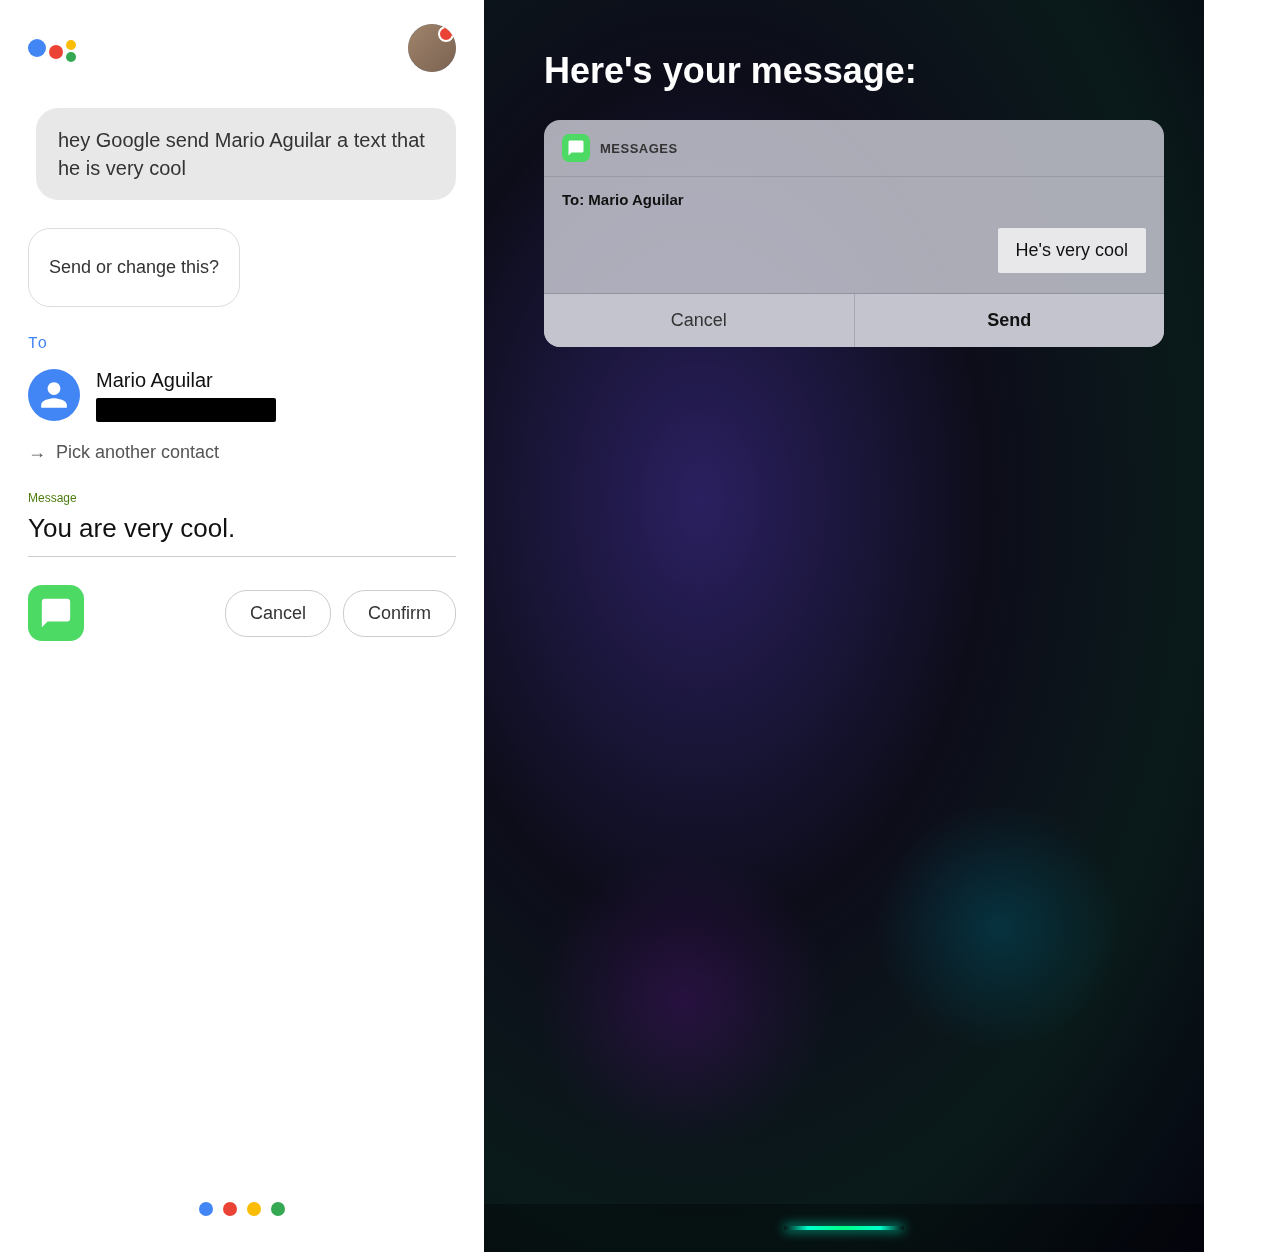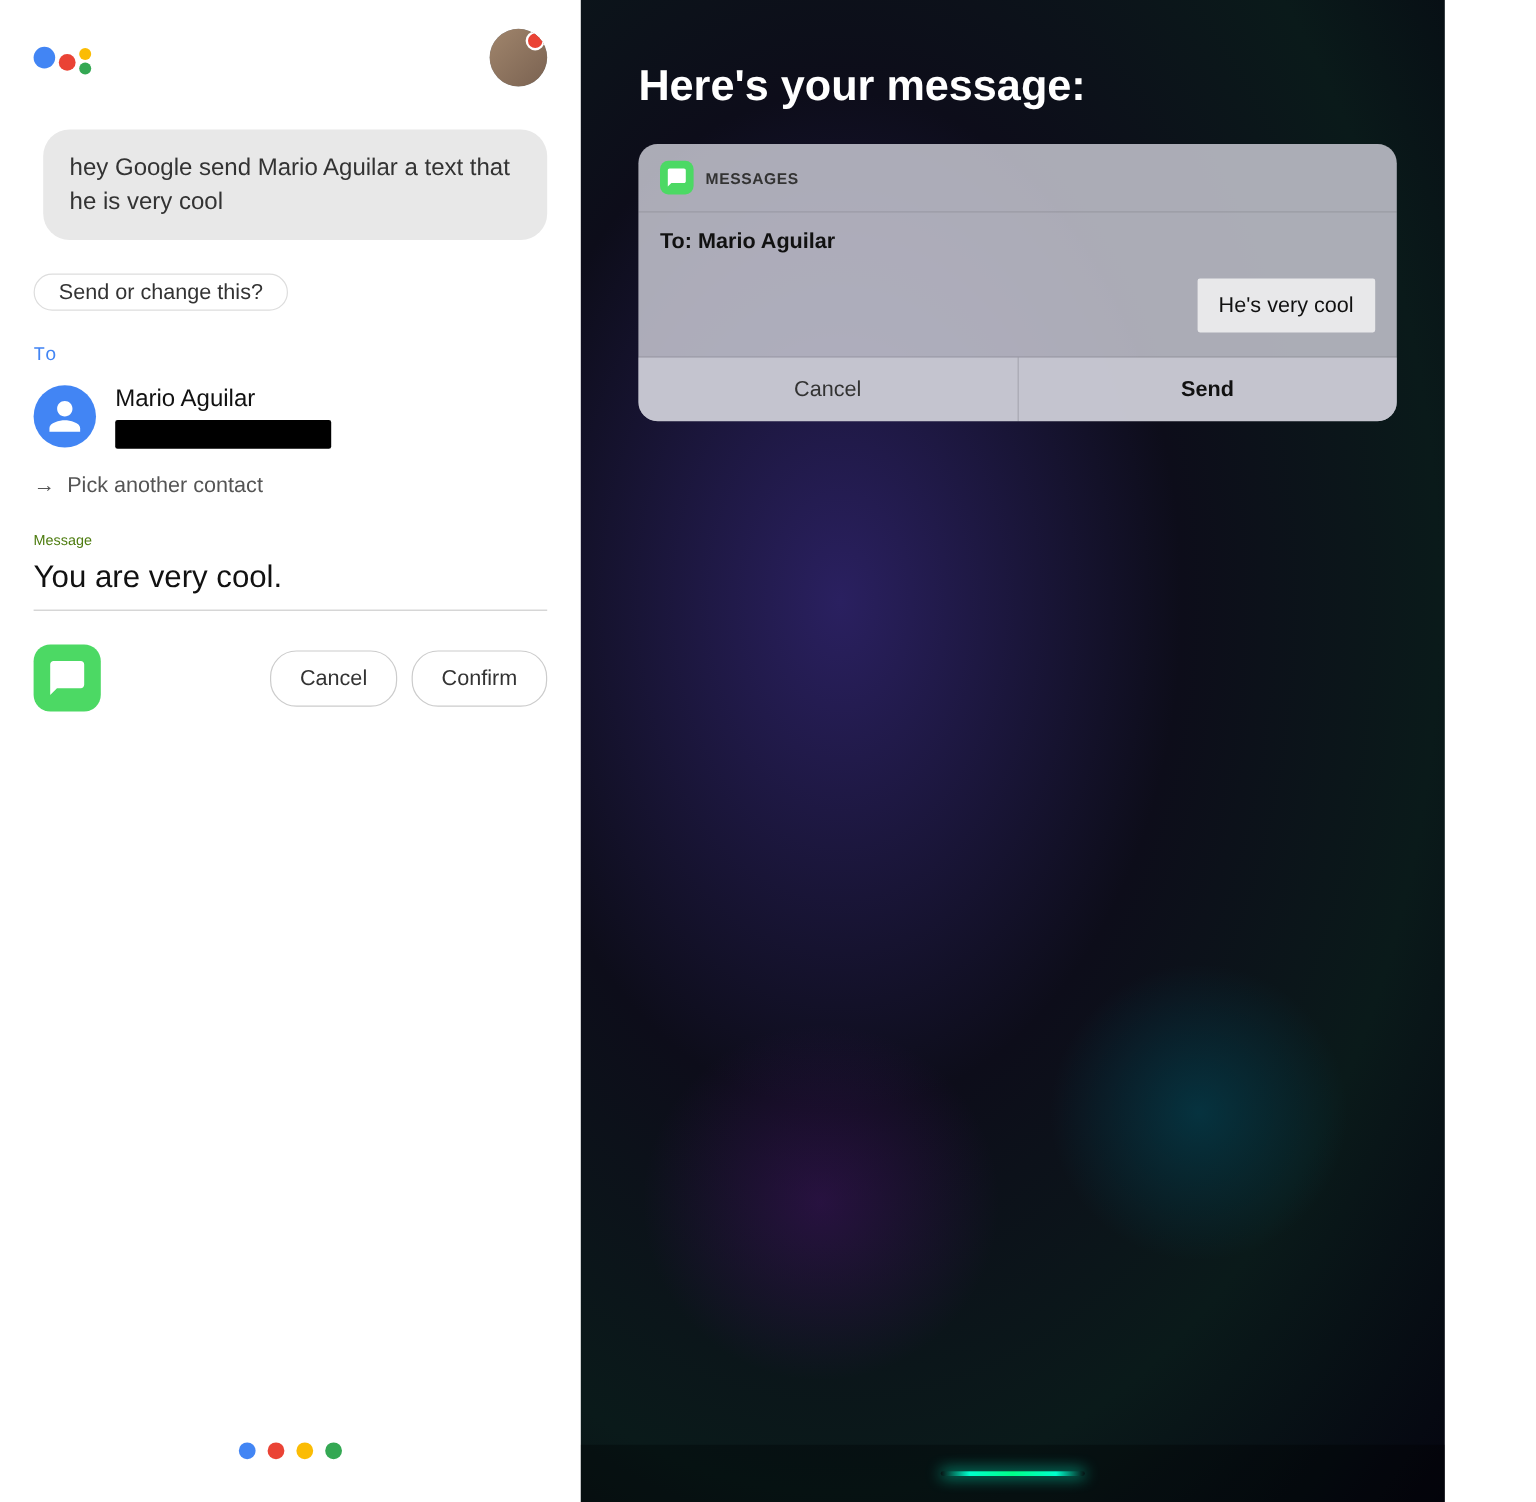--- a/index.html
+++ b/index.html
@@ -82,21 +82,21 @@
       color: #333;
       line-height: 1.4;
     }
 
     .send-or-change {
       align-self: flex-start;
       margin: 28px 28px 0 28px;
       background: white;
       border: 1.5px solid #ddd;
       border-radius: 22px;
-      padding: 4px 20px;
+      padding: 28px 20px;
     }
 
     .send-or-change p {
       font-size: 18px;
       color: #333;
     }
 
     .section-label {
       align-self: flex-start;
       margin: 28px 28px 0 28px;
@@ -247,21 +247,21 @@
       width: 720px;
       height: 1252px;
       background: #1a1a2e;
       background: radial-gradient(ellipse at 30% 40%, #2a2060 0%, #0d0d1a 40%, #0a1a1a 70%, #050510 100%);
       position: relative;
       display: flex;
       flex-direction: column;
     }
 
     .right-content {
-      padding: 50px 40px 0 48px;
+      padding: 50px 40px 0 60px;
     }
 
     .heres-your-message {
       font-size: 36px;
       font-weight: 700;
       color: white;
       margin-bottom: 28px;
     }
 
     .ios-message-card {
@@ -300,21 +300,21 @@
       color: #333;
       letter-spacing: 0.5px;
       text-transform: uppercase;
     }
 
     .ios-card-body {
       padding: 14px 18px 0 18px;
     }
 
     .ios-to-field {
-      font-size: 18px;
+      font-size: 15px;
       font-weight: 700;
       color: #111;
       margin-bottom: 20px;
     }
 
     .ios-message-bubble-area {
       display: flex;
       justify-content: flex-end;
       padding-bottom: 20px;
     }

